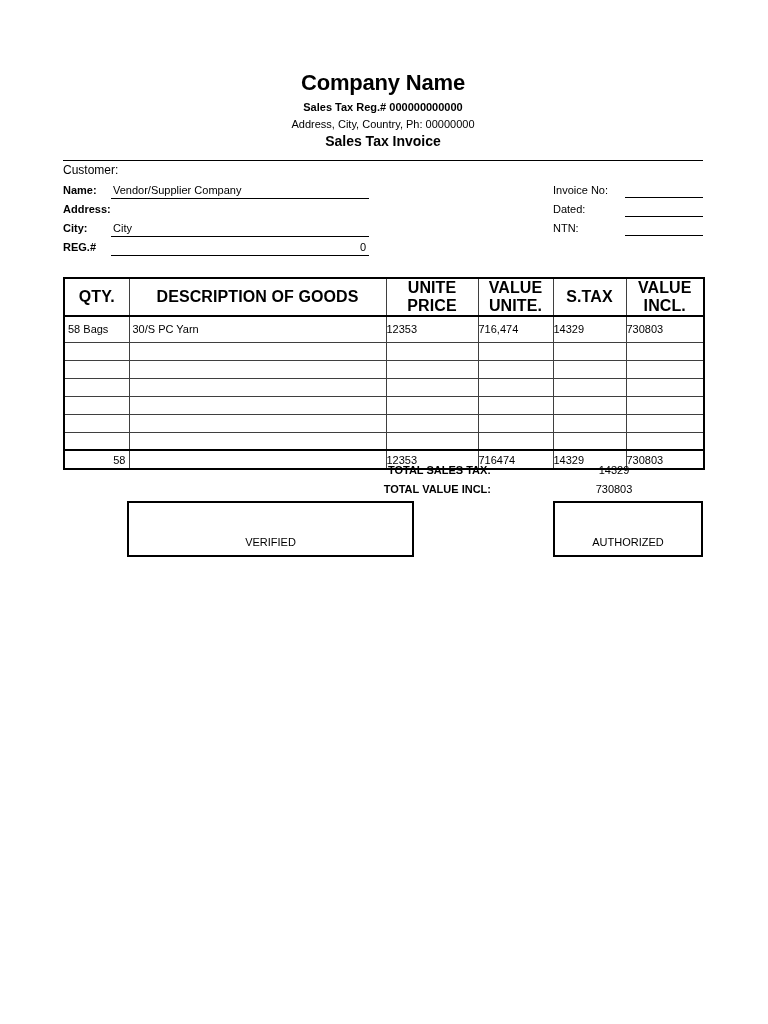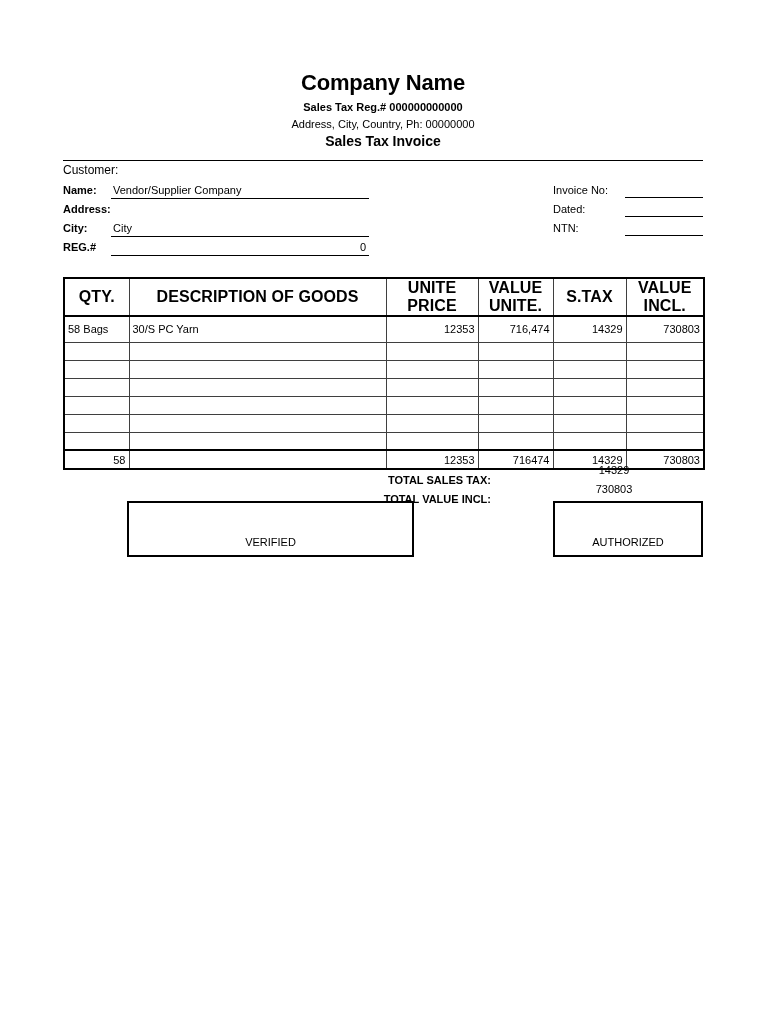--- a/index.html
+++ b/index.html
@@ -165,21 +165,20 @@
     padding-left: 3px;
     text-align: left;
     border-left: 2px solid #000;
   }
   .goods-table td.c-desc {
     padding-left: 3px;
     text-align: left;
   }
   .goods-table td.c-num {
     padding-right: 3px;
-    text-align: right;
     margin-top: 32px;
   }
   .goods-table td.c-num.last { border-right: 2px solid #000; }
 
   .goods-table tr.data-row td { height: 26px; }
   .goods-table tr.empty-row td { height: 18px; }
 
   .goods-table tr.total-row td {
     height: 19px;
     border-top: 2px solid #000;
@@ -203,21 +202,21 @@
   }
   .totals-row {
     position: absolute;
     width: 640px;
     height: 19px;
   }
   .totals-row .t-label {
     position: absolute;
     left: 260px;
     width: 168px;
-    top: 12px;
+    top: 2px;
     text-align: right;
     font-weight: bold;
     font-size: 11px;
     line-height: 14px;
   }
   .totals-row .t-value {
     position: absolute;
     left: 476px;
     width: 150px;
     top: 2px;

